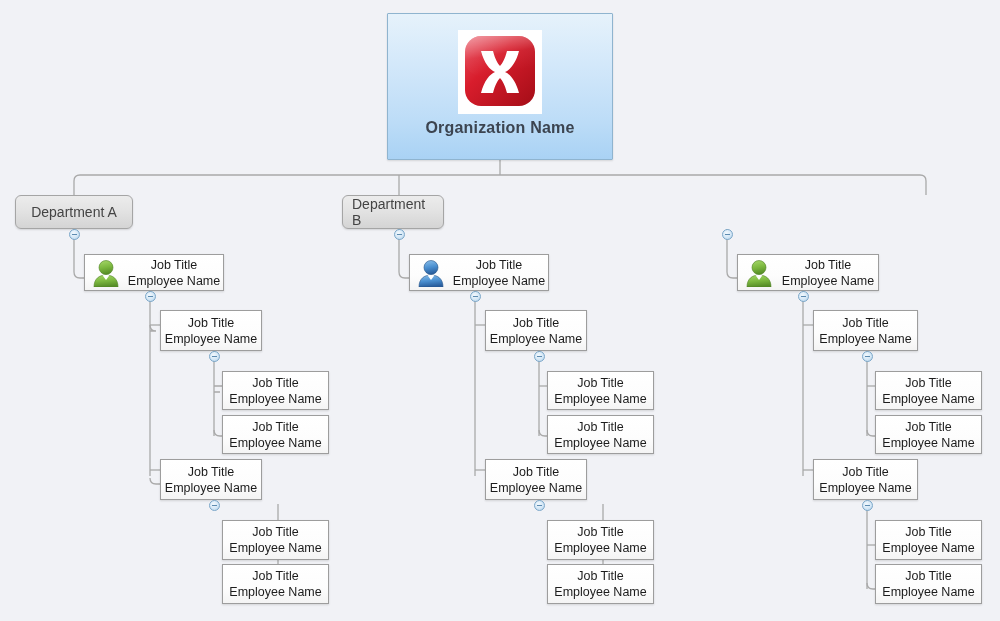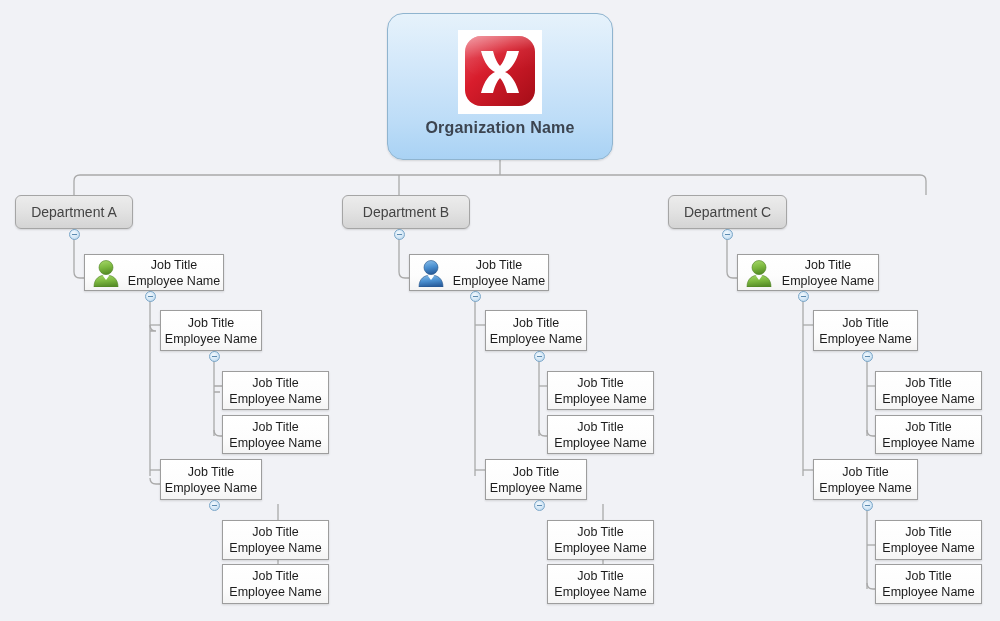--- a/index.html
+++ b/index.html
@@ -11,21 +11,21 @@
     position:relative;
   }
   #canvas{position:absolute;left:0;top:0;width:1000px;height:621px;}
   svg.lines{position:absolute;left:0;top:0;width:1000px;height:621px;pointer-events:none;}
 
   
   .root-node{
     position:absolute;
     left:387px;top:13px;width:226px;height:147px;
     border:1px solid #8fb4cf;
-    border-radius:16px;
+    border-radius:1px;
     background:linear-gradient(to bottom,#e6f2fb 0%,#d3e8fa 35%,#bcdcf7 75%,#a9d2f4 100%);
     box-shadow:0 1px 2px rgba(0,0,0,.12);
     box-sizing:border-box;
   }
   .root-logo{
     position:absolute;left:50%;top:16px;transform:translateX(-50%);
     width:84px;height:84px;background:#ffffff;
     display:flex;align-items:center;justify-content:center;
   }
   .root-title{
@@ -213,21 +213,21 @@
 
   <div class="emp" style="left:222px;top:520px;width:107px;height:40px;">
     <span class="line">Job Title</span>
     <span class="line">Employee Name</span>
   </div>
   <div class="emp" style="left:222px;top:564px;width:107px;height:40px;">
     <span class="line">Job Title</span>
     <span class="line">Employee Name</span>
   </div>
 
-  <div class="dept" style="left:342px;top:195px;width:128px;">
+  <div class="dept" style="left:342px;top:195px;width:102px;">
     <span>Department B</span>
   </div>
   <div class="toggle" style="left:394px;top:229px;"></div>
 
   <div class="emp lead" style="left:409px;top:254px;width:140px;height:37px;">
     <span class="person">
       <svg width="30" height="28" viewBox="0 0 30 28">
         <defs>
           <linearGradient id="bluB" x1="0" y1="0" x2="0.2" y2="1">
             <stop offset="0%" stop-color="#8cc0ea"></stop>
@@ -270,23 +270,20 @@
 
   <div class="emp" style="left:547px;top:520px;width:107px;height:40px;">
     <span class="line">Job Title</span>
     <span class="line">Employee Name</span>
   </div>
   <div class="emp" style="left:547px;top:564px;width:107px;height:40px;">
     <span class="line">Job Title</span>
     <span class="line">Employee Name</span>
   </div>
 
-  <div class="dept" style="left:668px;top:195px;width:119px;">
-    <span>Department C</span>
-  </div>
   <div class="toggle" style="left:722px;top:229px;"></div>
 
   <div class="emp lead" style="left:737px;top:254px;width:142px;height:37px;">
     <span class="person">
       <svg width="30" height="28" viewBox="0 0 30 28">
         <defs>
           <linearGradient id="grnC" x1="0" y1="0" x2="0.2" y2="1">
             <stop offset="0%" stop-color="#a7d86b"></stop>
             <stop offset="55%" stop-color="#7cb83f"></stop>
             <stop offset="100%" stop-color="#588f28"></stop>

